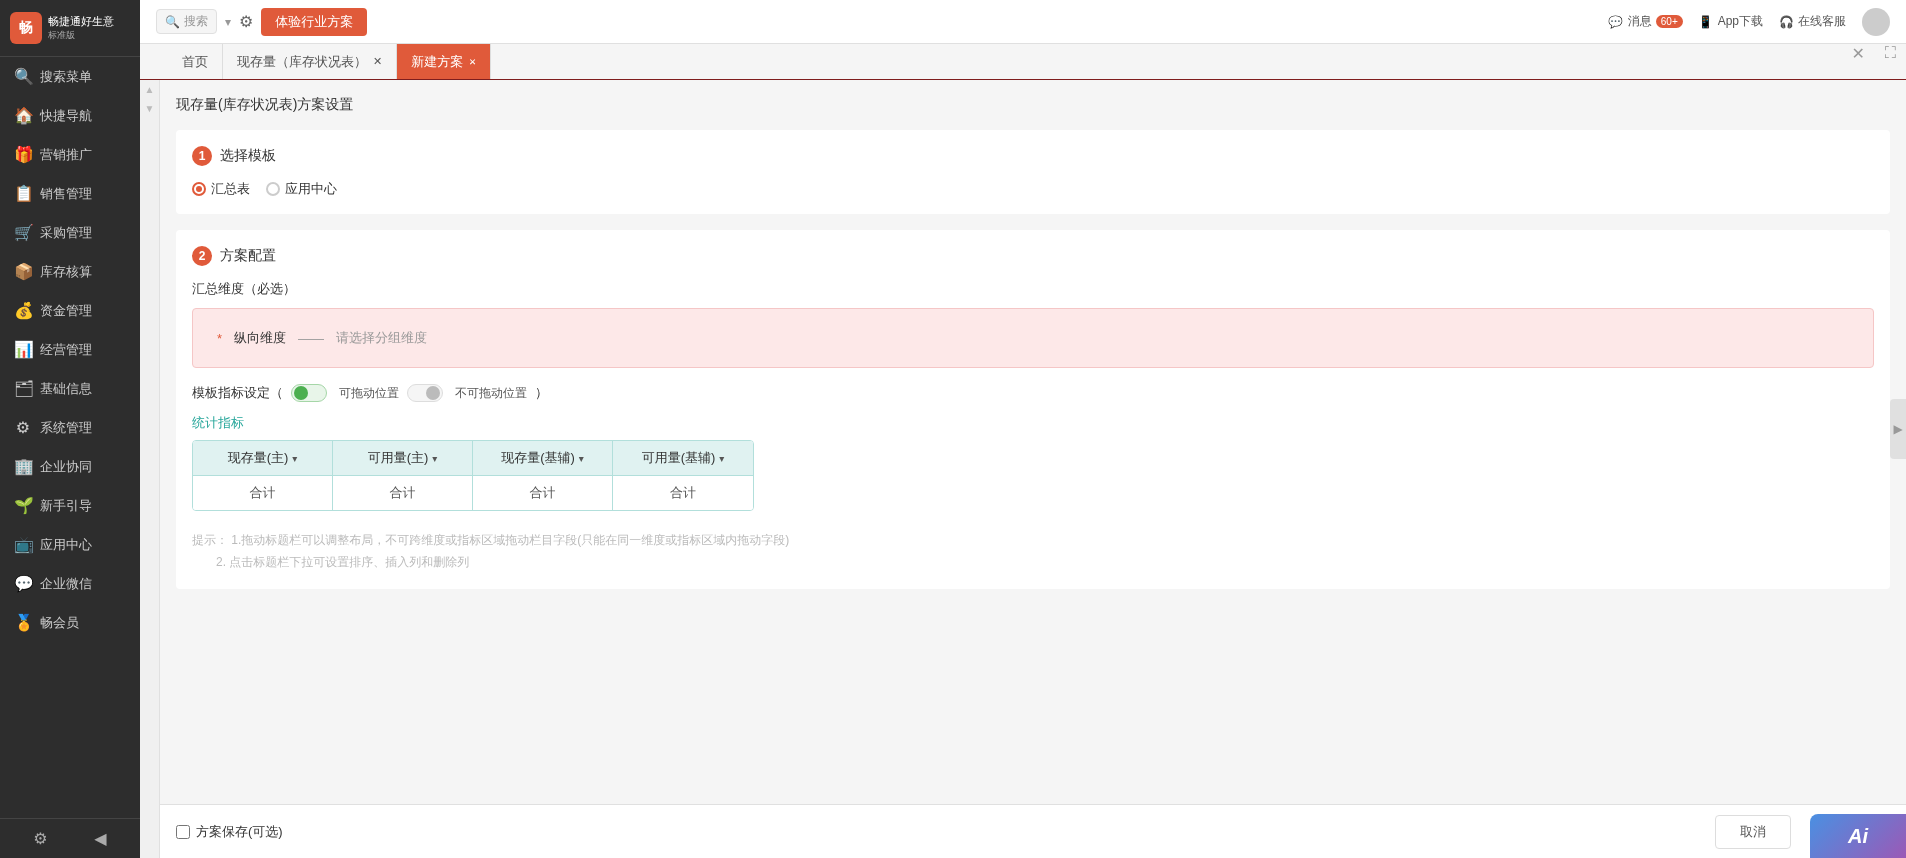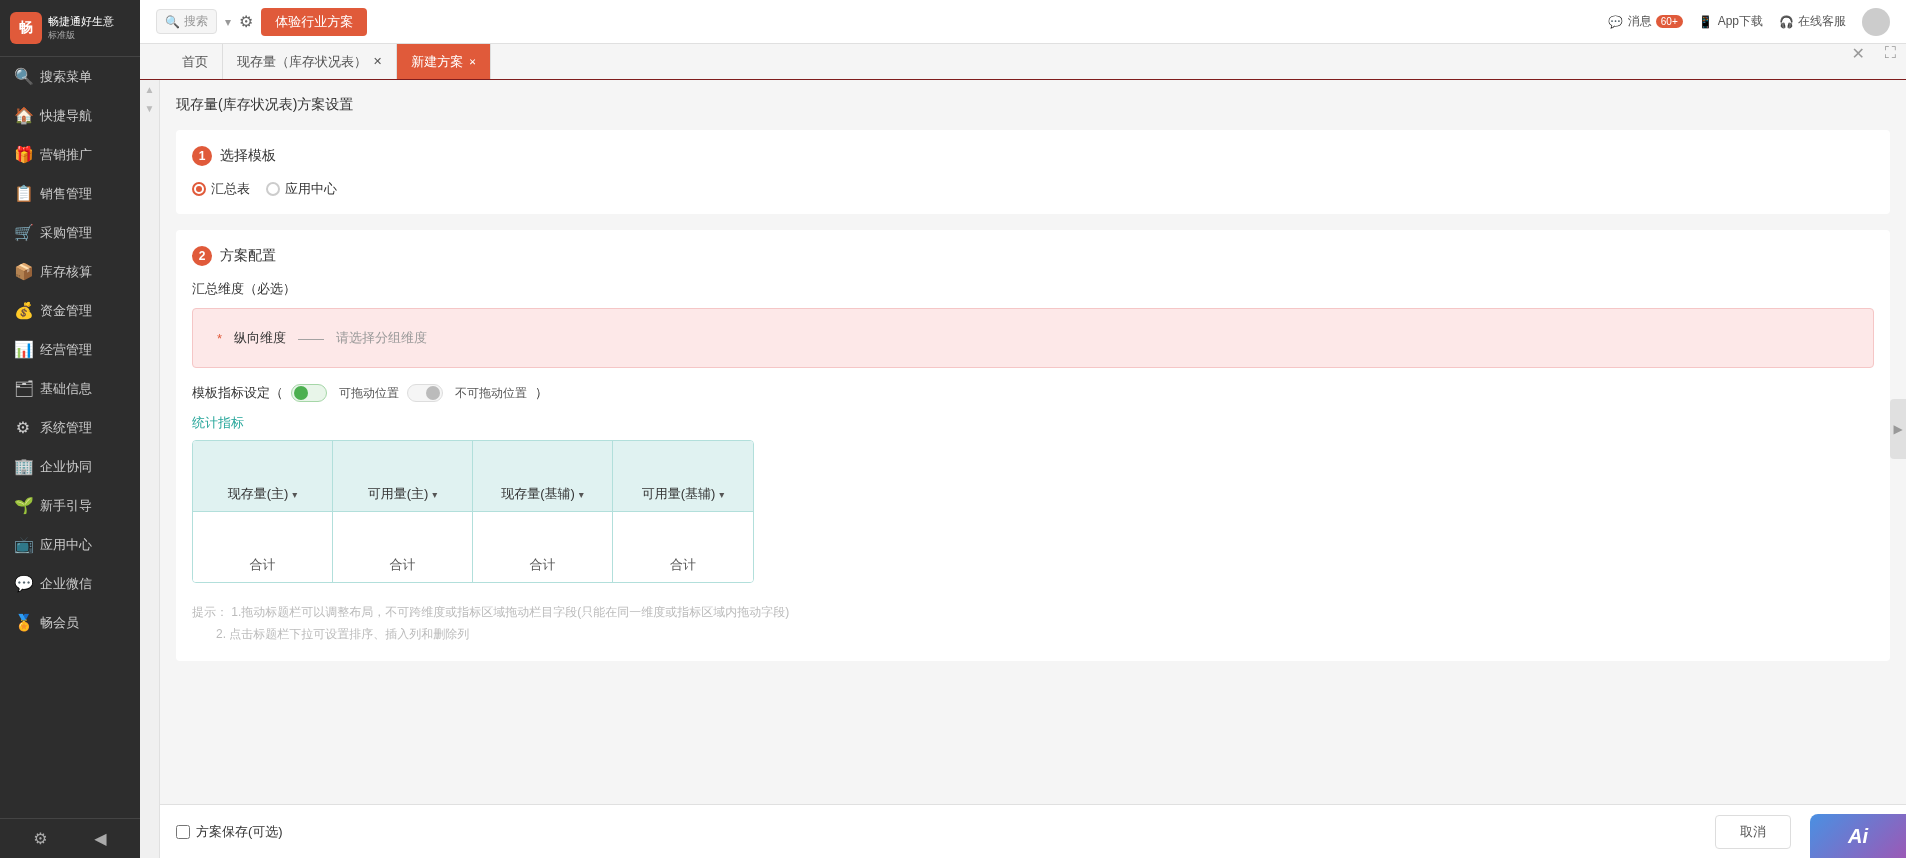--- a/index.html
+++ b/index.html
@@ -197,21 +197,21 @@
     .stats-table { border: 1px solid #b2dfdb; border-radius: 4px; overflow: hidden; display: inline-block; min-width: 560px; }
     .stats-header { display: flex; background: #e0f2f1; }
     .stats-body { display: flex; }
     .stats-col { flex: 1; min-width: 140px; border-right: 1px solid #b2dfdb; }
     .stats-col:last-child { border-right: none; }
     .stats-cell {
       padding: 8px 12px;
       font-size: 13px;
       text-align: center;
       border-bottom: 1px solid #b2dfdb;
-      display: flex; align-items: center; justify-content: center; gap: 4px; margin-top: 36px;
+      display: flex; align-items: center; justify-content: center; gap: 4px;
     }
     .stats-cell.header-cell { background: #e0f2f1; color: #333; font-weight: normal; }
     .stats-cell.data-cell { background: white; color: #555; }
     .stats-cell.data-cell:last-child { border-bottom: none; }
     .chevron-icon { color: #555; font-size: 10px; }
 
     .hints { margin-top: 16px; color: #bbb; font-size: 12px; line-height: 1.8; }
 
     
     .bottom-bar {

